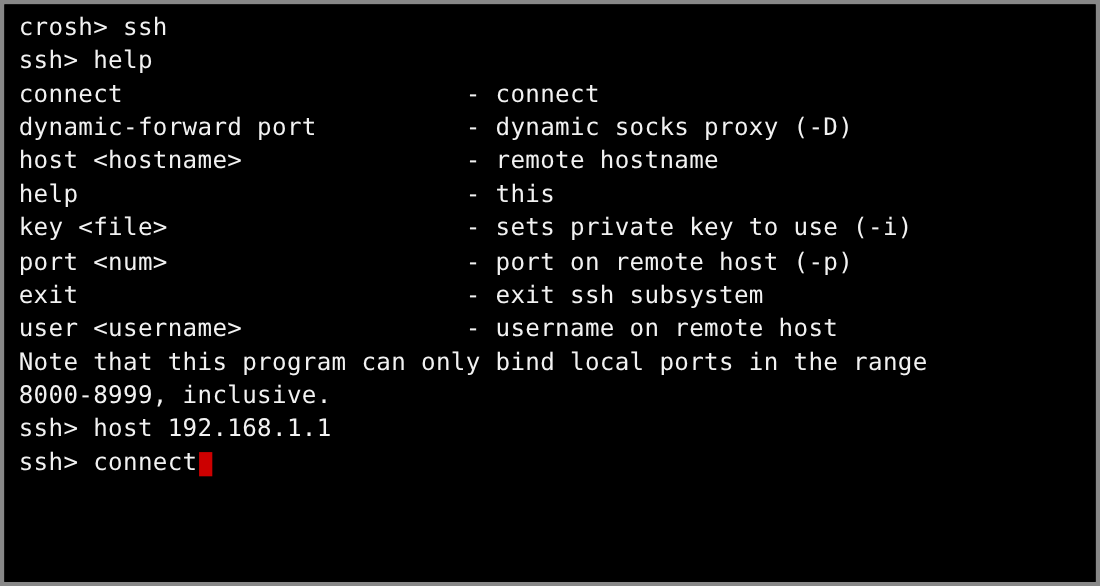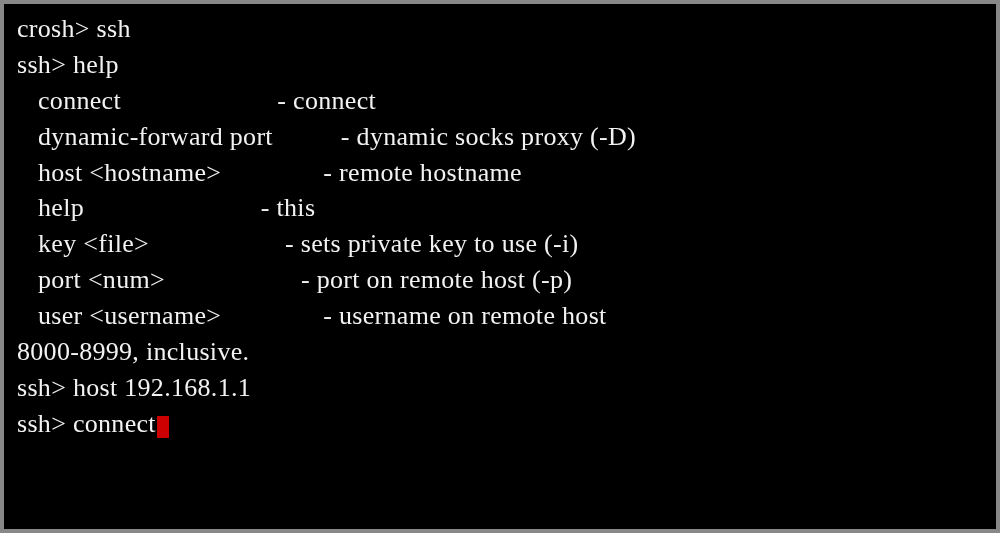--- a/index.html
+++ b/index.html
@@ -15,52 +15,52 @@
       overflow: hidden;
     }
     .frame {
       margin: 4px;
       border: 3px solid #000;
       background: #000;
       width: 992px;
       height: 525px;
       padding: 4px 10px 10px 10px;
       color: #f2f2f2;
-      font-size: 26px;
+      font-size: 22px;
       line-height: 1.38;
       letter-spacing: 0.3px;
-      font-family: Liberation Serif, serif;
     }
     .line {
       white-space: pre;
     }
     .cursor {
       display: inline-block;
       width: 12px;
       height: 22px;
       background: #cc0000;
       vertical-align: text-bottom;
       margin-left: 1px;
     }
     .help-row {
       white-space: pre;
-      margin-left: 21px;
     }
   </style>
 </head>
 <body>
 
 <div class="frame">
   <div class="line">crosh&gt; ssh</div>
   <div class="line">ssh&gt; help</div>
 
   <div class="help-row"><span>connect</span><span id="sp0">                       </span><span>- connect</span></div>
   <div class="help-row"><span>dynamic-forward port</span><span id="sp1">          </span><span>- dynamic socks proxy (-D)</span></div>
   <div class="help-row"><span>host &lt;hostname&gt;</span><span id="sp4">               </span><span>- remote hostname</span></div>
   <div class="help-row"><span>help</span><span id="sp3">                          </span><span>- this</span></div>
   <div class="help-row"><span>key &lt;file&gt;</span><span id="sp5">                    </span><span>- sets private key to use (-i)</span></div>
   <div class="help-row"><span>port &lt;num&gt;</span><span id="sp7">                    </span><span>- port on remote host (-p)</span></div>
+  <div class="help-row"><span>exit</span><span id="sp9">                          </span><span>- exit ssh subsystem</span></div>
   <div class="help-row"><span>user &lt;username&gt;</span><span id="sp10">               </span><span>- username on remote host</span></div>
 
+  <div class="line">Note that this program can only bind local ports in the range</div>
   <div class="line">8000-8999, inclusive.</div>
   <div class="line">ssh&gt; host 192.168.1.1</div>
   <div class="line"><span>ssh&gt; connect</span><span class="cursor"></span></div>
 </div>
 
 </body></html>

